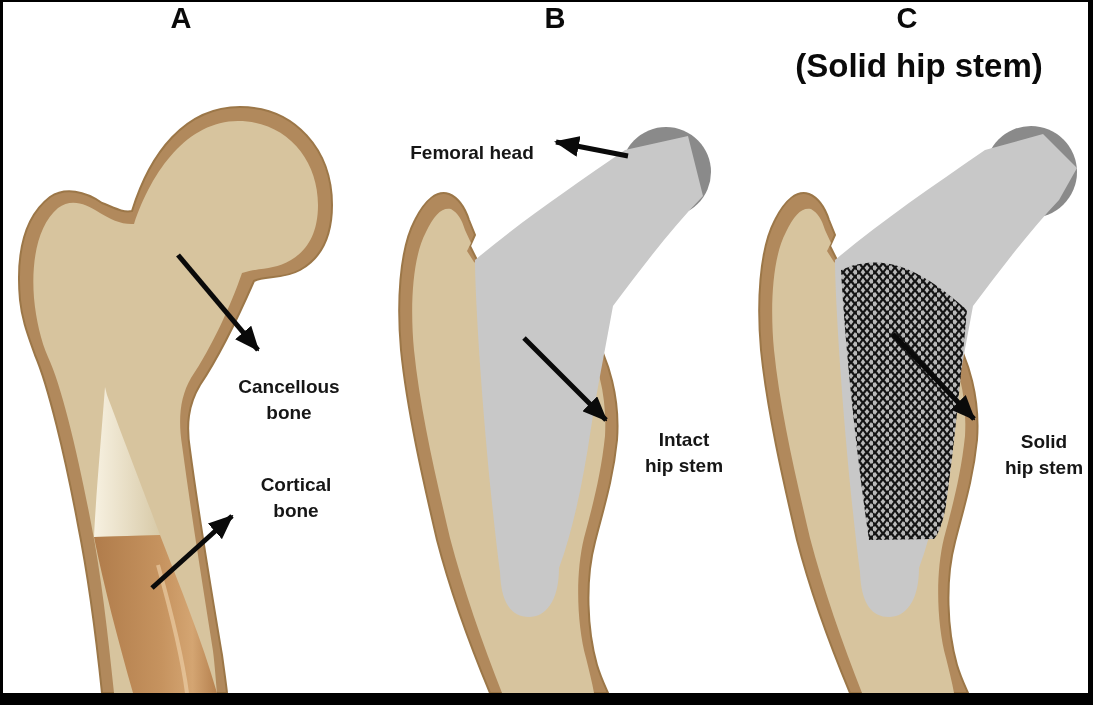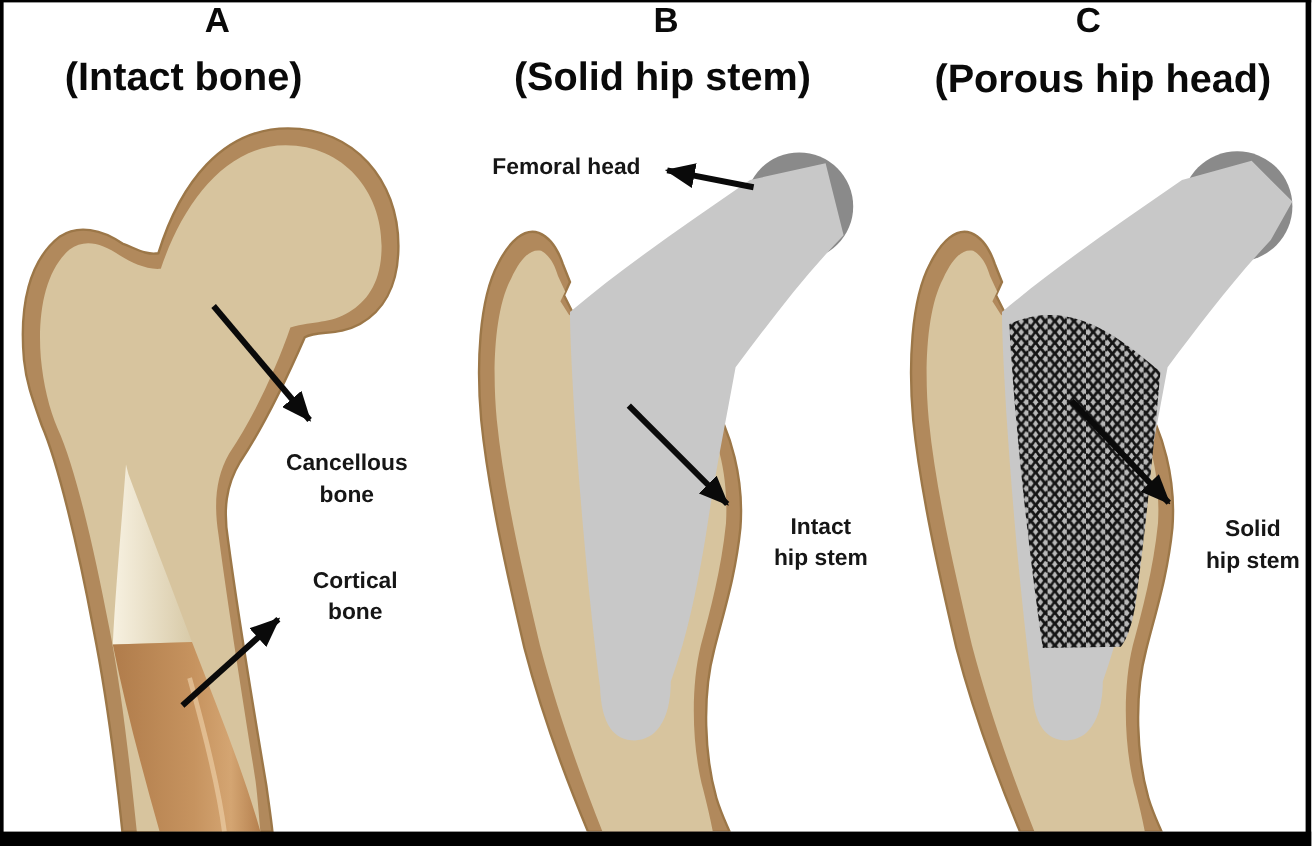--- a/index.html
+++ b/index.html
@@ -29,27 +29,25 @@
   .fig-label span{display:block;margin-left:28px;}
   .bone-svg{position:absolute;z-index:10;}
   .arrows-svg{position:absolute;left:0;top:0;z-index:25;pointer-events:none;}
 </style>
 </head>
 <body>
 
 <div class="stage">
 
   <div class="panel-letter" style="left:181px;top:2px;">A</div>
-  <div class="panel-caption" style="left:153px;top:45px;">(Intact bone)</div>
 
   <div class="panel-letter" style="left:555px;top:2px;">B</div>
-  <div class="panel-caption" style="left:552px;top:45px;">(Solid hip stem)</div>
 
   <div class="panel-letter" style="left:907px;top:2px;">C</div>
-  <div class="panel-caption" style="left:919px;top:47px;">(Porous hip head)</div>
+  <div class="panel-caption" style="left:919px;top:47px;">(Solid hip stem)</div>
 
   <svg class="bone-svg" style="left:10px;top:95px;" width="350" height="600" viewBox="0 0 350 600">
     <defs>
       <linearGradient id="ivoryGrad" x1="0" y1="0" x2="1" y2="0">
         <stop offset="0" stop-color="#f7f1e1"></stop>
           <stop offset="1" stop-color="#d8caa8"></stop>
       </linearGradient>
       <linearGradient id="copperGrad" x1="0" y1="0" x2="1" y2="0">
         <stop offset="0" stop-color="#b07c4b"></stop>
           <stop offset="0.55" stop-color="#c6935f"></stop>
@@ -142,21 +140,21 @@
   <div class="fig-label" style="left:275px;top:374px;">
     <span>Cancellous</span>
     <span>bone</span>
   </div>
 
   <div class="fig-label" style="left:282px;top:472px;">
     <span>Cortical</span>
     <span>bone</span>
   </div>
 
-  <div class="fig-label" style="left:472px;top:127px;">Femoral head</div>
+  <div class="fig-label" style="left:472px;top:140px;">Femoral head</div>
 
   <div class="fig-label" style="left:670px;top:427px;">
     <span>Intact</span>
     <span>hip stem</span>
   </div>
 
   <div class="fig-label" style="left:1030px;top:429px;">
     <span>Solid</span>
     <span>hip stem</span>
   </div>

